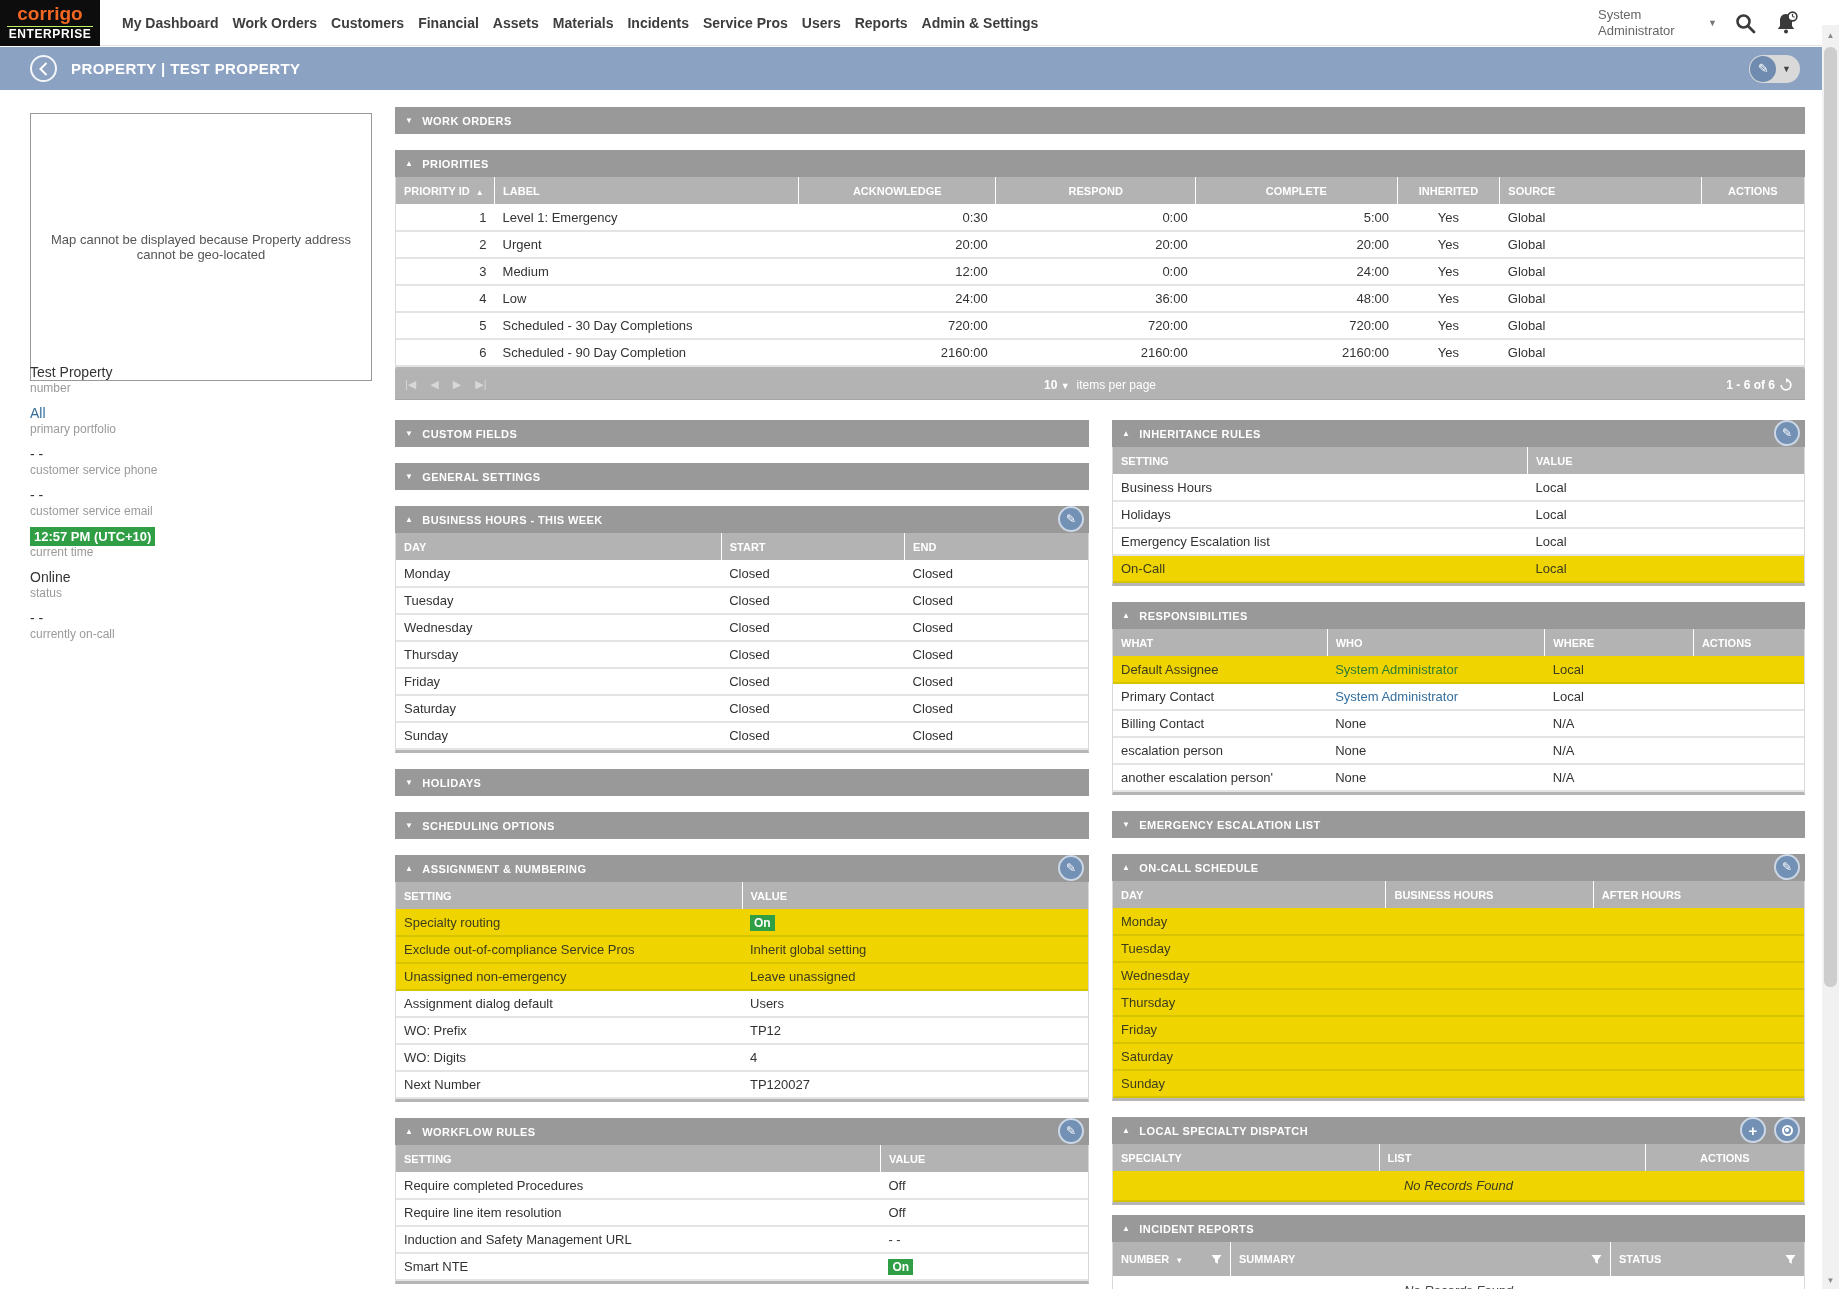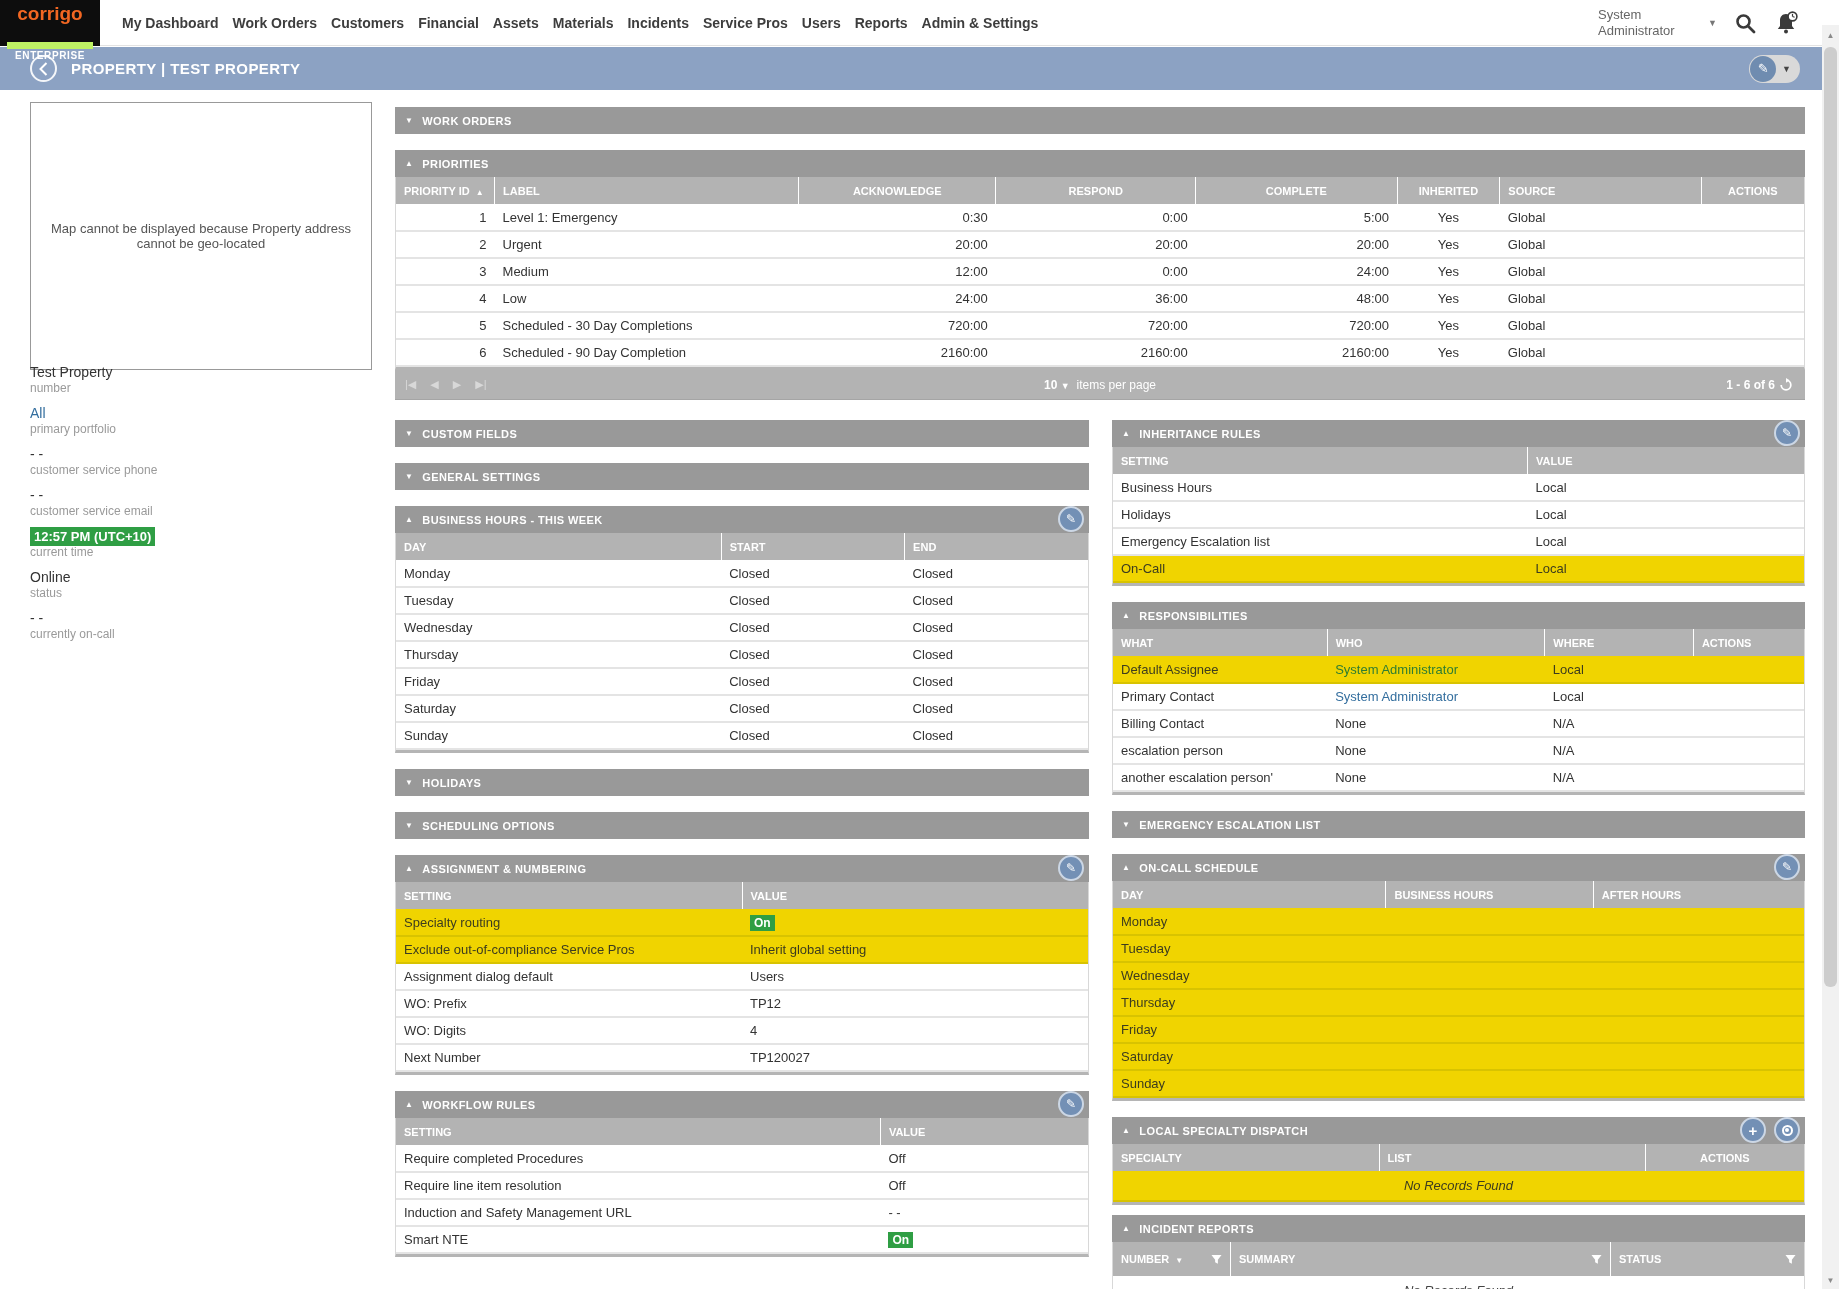--- a/index.html
+++ b/index.html
@@ -6,41 +6,41 @@
   html,body { margin:0; padding:0; }
   body {
     width:1839px; height:1289px; position:relative; overflow:hidden;
     background:#ffffff; font-family:"Liberation Sans", sans-serif; color:#333;
   }
   
   .topnav { position:absolute; top:0; left:0; right:0; height:46px; background:#fff;
             border-bottom:1px solid #e3e3e3; display:flex; align-items:center; z-index:5; }
   .logo { width:100px; height:46px; background:#0d0d0d; text-align:center; flex:0 0 auto; cursor:pointer; }
   .logo .brand { color:#F26722; font-weight:bold; font-size:19px; line-height:24px; padding-top:2px; }
-  .logo .sub { color:#fff; font-size:10px; font-weight:bold; letter-spacing:.6px; border-top:7px solid #bef264; margin:16px 7px; line-height:14px; }
+  .logo .sub { color:#fff; font-size:12px; font-weight:bold; letter-spacing:.6px; border-top:1px solid #bef264; margin:0 7px; line-height:14px; }
   .nav-items { display:flex; gap:14px; margin-left:22px; }
   .nav-item { font-size:14px; font-weight:bold; color:#3d3d3d; white-space:nowrap; cursor:pointer; }
   .nav-right { margin-left:auto; display:flex; align-items:center; gap:16px; padding-right:40px; }
   .user-box { display:flex; align-items:center; gap:10px; cursor:pointer; }
   .user-name { font-size:13px; color:#666; line-height:16px; max-width:100px; }
   .caret { color:#777; font-size:9px; }
   .nav-icon { cursor:pointer; display:flex; align-items:center; }
   
   .page-header { position:absolute; top:47px; left:0; right:17px; height:43px; background:#8CA2C3;
                  display:flex; align-items:center; color:#fff; z-index:4; }
   .back-btn { margin-left:30px; width:27px; height:27px; border-radius:50%; border:2px solid rgba(255,255,255,.9);
               display:flex; align-items:center; justify-content:center; background:transparent; cursor:pointer; padding:0; }
   .page-title { font-size:15px; font-weight:bold; letter-spacing:.4px; margin-left:14px; }
   .hdr-edit { margin-left:auto; margin-right:22px; height:28px; border-radius:14px; background:#d9d9d9;
               display:flex; align-items:center; padding:0 9px 0 1px; gap:6px; border:none; cursor:pointer; }
   .hdr-edit .pc { width:26px; height:26px; border-radius:50%; background:#6f8cb0; color:#fff;
                   display:flex; align-items:center; justify-content:center; font-size:13px; }
   .hdr-edit .caret { color:#444; }
   
-  .map-box { position:absolute; left:30px; top:102px; width:342px; height:268px; border:1px solid #999;
+  .map-box { position:absolute; left:30px; top:113px; width:342px; height:268px; border:1px solid #999;
              display:flex; align-items:center; justify-content:center; text-align:center;
              color:#555; font-size:13px; padding:0 14px; }
   .side-fields { position:absolute; left:30px; top:364px; width:342px; }
   .sfield { margin-bottom:9px; }
   .sfield .val { font-size:14px; color:#333; line-height:17px; }
   .sfield .val.link { color:#336E9E; cursor:pointer; }
   .sfield .val .tbadge { background:#2F9E44; color:#fff; font-weight:bold; padding:2px 4px; font-size:13px; }
   .sfield .lab { font-size:12px; color:#9a9a9a; line-height:15px; }
   
   .col-full  { position:absolute; left:395px; top:107px; width:1410px; }
@@ -435,20 +435,24 @@
           </thead>
           <tbody>
             <tr class="highlight">
               <td>Specialty routing</td>
               <td><span class="badge">On</span></td>
             </tr>
             <tr class="highlight">
               <td>Exclude out-of-compliance Service Pros</td>
               <td>Inherit global setting</td>
             </tr>
+            <tr class="highlight">
+              <td>Unassigned non-emergency</td>
+              <td>Leave unassigned</td>
+            </tr>
             <tr>
               <td>Assignment dialog default</td>
               <td>Users</td>
             </tr>
             <tr>
               <td>WO: Prefix</td>
               <td>TP12</td>
             </tr>
             <tr>
               <td>WO: Digits</td>

